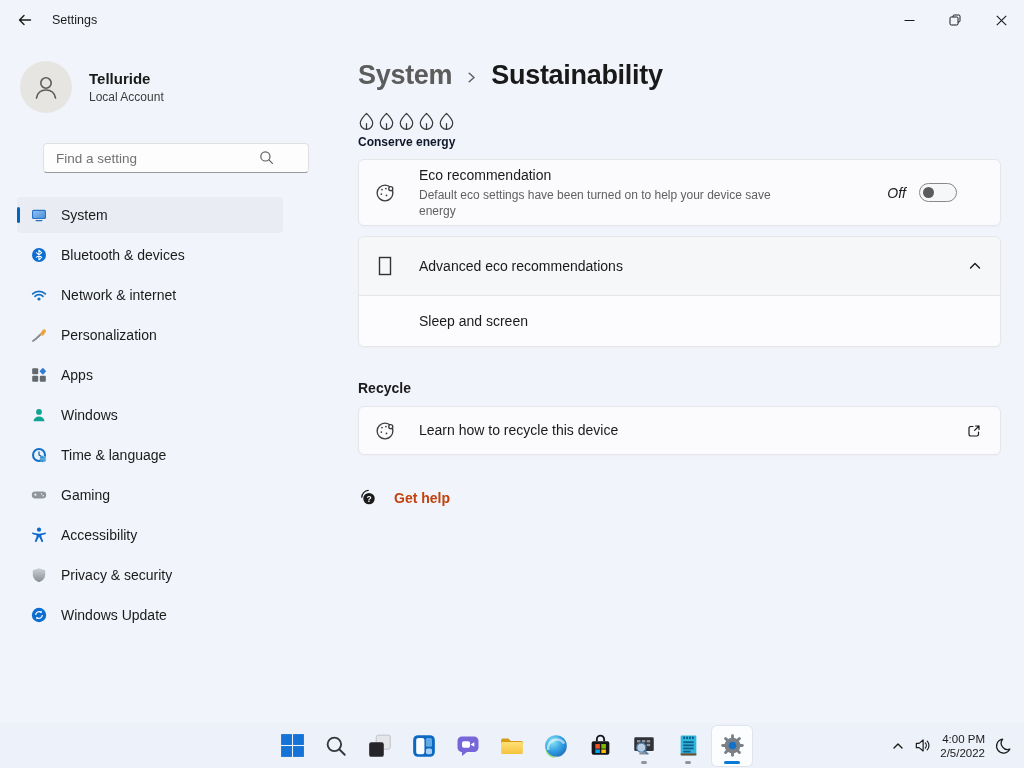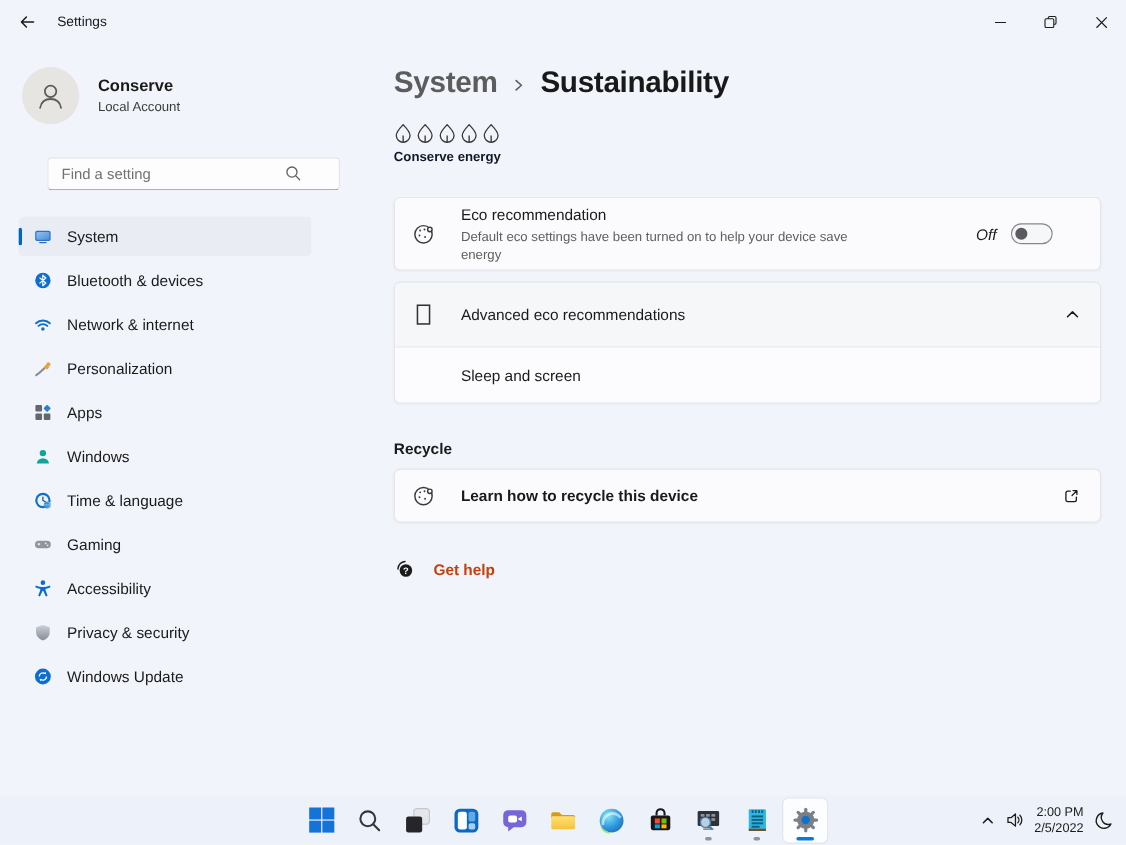--- a/index.html
+++ b/index.html
@@ -41,34 +41,34 @@
 .bc-sep { margin:3px 13px 0 13px; display:flex; }
 .bc-current { color:#191919; font-weight:600; letter-spacing:-0.3px; }
 .leaf-row { margin-top:21px; display:flex; gap:3px; height:19px; }
 .conserve-label { margin-top:4px; font-size:12px; font-weight:bold; color:#0f172a; }
 
 .card { background:#fbfbfd; border:1px solid #e6e6e9; border-radius:6px; box-shadow:0 1px 2px rgba(0,0,0,0.03); display:flex; align-items:center; }
 .card-icon { width:22px; margin-left:15px; flex:none; display:flex; justify-content:center; }
 .card-text { margin-left:23px; flex:1; }
 .card-title { font-size:14px; color:#1a1a1a; line-height:19px; }
 .card-desc { font-size:12px; color:#606060; line-height:16px; margin-top:2px; max-width:378px; }
-.card1 { margin-top:30px; height:67px; }
+.card1 { margin-top:10px; height:67px; }
 .toggle-wrap { display:flex; align-items:center; margin-right:43px;font-style:italic; }
 .toggle-label { font-size:14px; margin-right:13px; }
 .toggle { width:38px; height:19px; border:1px solid #88888c; border-radius:10px; background:#f6f7f9; position:relative; }
 .toggle .knob { position:absolute; left:3px; top:3px; width:11px; height:11px; border-radius:50%; background:#5b5b5f; }
 
 .expander { margin-top:10px; border:1px solid #e6e6e9; border-radius:6px; box-shadow:0 1px 2px rgba(0,0,0,0.03); overflow:hidden; }
 .exp-header { background:#f5f7f9; height:59px; display:flex; align-items:center; border-bottom:1px solid #e6e6e9; }
 .exp-chevron { margin-right:18px; display:flex; }
 .exp-row { background:#fcfcfe; height:50px; display:flex; align-items:center; }
 .exp-row-label { margin-left:60px; font-size:14px; color:#1a1a1a; }
 
 .section-title { margin-top:33px; font-size:14px; font-weight:bold; color:#1b1b1b; }
-.card3 { margin-top:10px; height:49px;font-weight:bold; }
+.card3 { margin-top:10px; height:49px; }
 .ext-icon { margin-right:18px; display:flex; }
 
 .gethelp { margin-top:33px; display:flex; align-items:center; }
 .gethelp-icon { display:flex; margin-left:1px; }
 .gethelp-label { margin-left:16px; font-size:14px; font-weight:600; color:#c2410c; }
 
 
 .taskbar { position:absolute; bottom:0; left:0; right:0; height:45px; background:#edf1f9; }
 .tb-center { position:absolute; left:50%; transform:translateX(-50%); top:0; height:100%; display:flex; align-items:center; gap:4px; }
 .tb-btn { width:40px; height:40px; border-radius:5px; display:flex; align-items:center; justify-content:center; position:relative; }
@@ -113,21 +113,21 @@
 
   <aside class="sidebar">
     <div class="user-block">
       <div class="avatar">
         <svg width="30" height="30" viewBox="0 0 30 30">
             <circle cx="15" cy="11" r="5.2" stroke="#5c5c5c" stroke-width="1.6" fill="none"></circle>
             <path d="M5.5 26 C6.5 20.5 10.3 18 15 18 C19.7 18 23.5 20.5 24.5 26" stroke="#5c5c5c" stroke-width="1.6" fill="none" stroke-linecap="round"></path>
           </svg>
       </div>
       <div class="user-text">
-        <div class="user-name">Conserve</div>
+        <div class="user-name">Telluride</div>
         <div class="user-sub">Local Account</div>
       </div>
     </div>
     <div class="searchbox">
       <input type="text" placeholder="Find a setting" style="">
       <span class="search-glyph">
         <svg width="15" height="15" viewBox="0 0 15 15">
             <circle cx="6.4" cy="6.4" r="4.6" stroke="#5f5f5f" stroke-width="1.2" fill="none"></circle>
             <path d="M9.9 9.9 L13.4 13.4" stroke="#5f5f5f" stroke-width="1.2" stroke-linecap="round"></path>
           </svg>
@@ -501,21 +501,21 @@
           <path d="M3 9 L7 5 L11 9" stroke="#1b1b1b" stroke-width="1.4" fill="none" stroke-linecap="round" stroke-linejoin="round"></path>
         </svg>
     </span>
     <span style="display:flex">
       <svg width="17" height="17" viewBox="0 0 16 16">
           <path d="M2.2 6 H4.8 L8.6 2.8 V13.2 L4.8 10 H2.2 Z" stroke="#1b1b1b" stroke-width="1.1" fill="none" stroke-linejoin="round"></path>
           <path d="M10.6 5.6 a3.4 3.4 0 0 1 0 4.8 M12.4 3.9 a5.9 5.9 0 0 1 0 8.2" stroke="#1b1b1b" stroke-width="1.1" fill="none" stroke-linecap="round"></path>
         </svg>
     </span>
     <div class="tray-clock">
-      <div>2:00 PM</div>
+      <div>4:00 PM</div>
       <div>2/5/2022</div>
     </div>
     <span style="display:flex">
       <svg width="18" height="18" viewBox="0 0 17 17">
           <path d="M8.2 2 a6.6 6.6 0 1 0 6.8 9.4 a6 6 0 0 1 -6.8 -9.4 Z" stroke="#1b1b1b" stroke-width="1.2" fill="none" stroke-linejoin="round"></path>
         </svg>
     </span>
   </div>
 </div>
 

